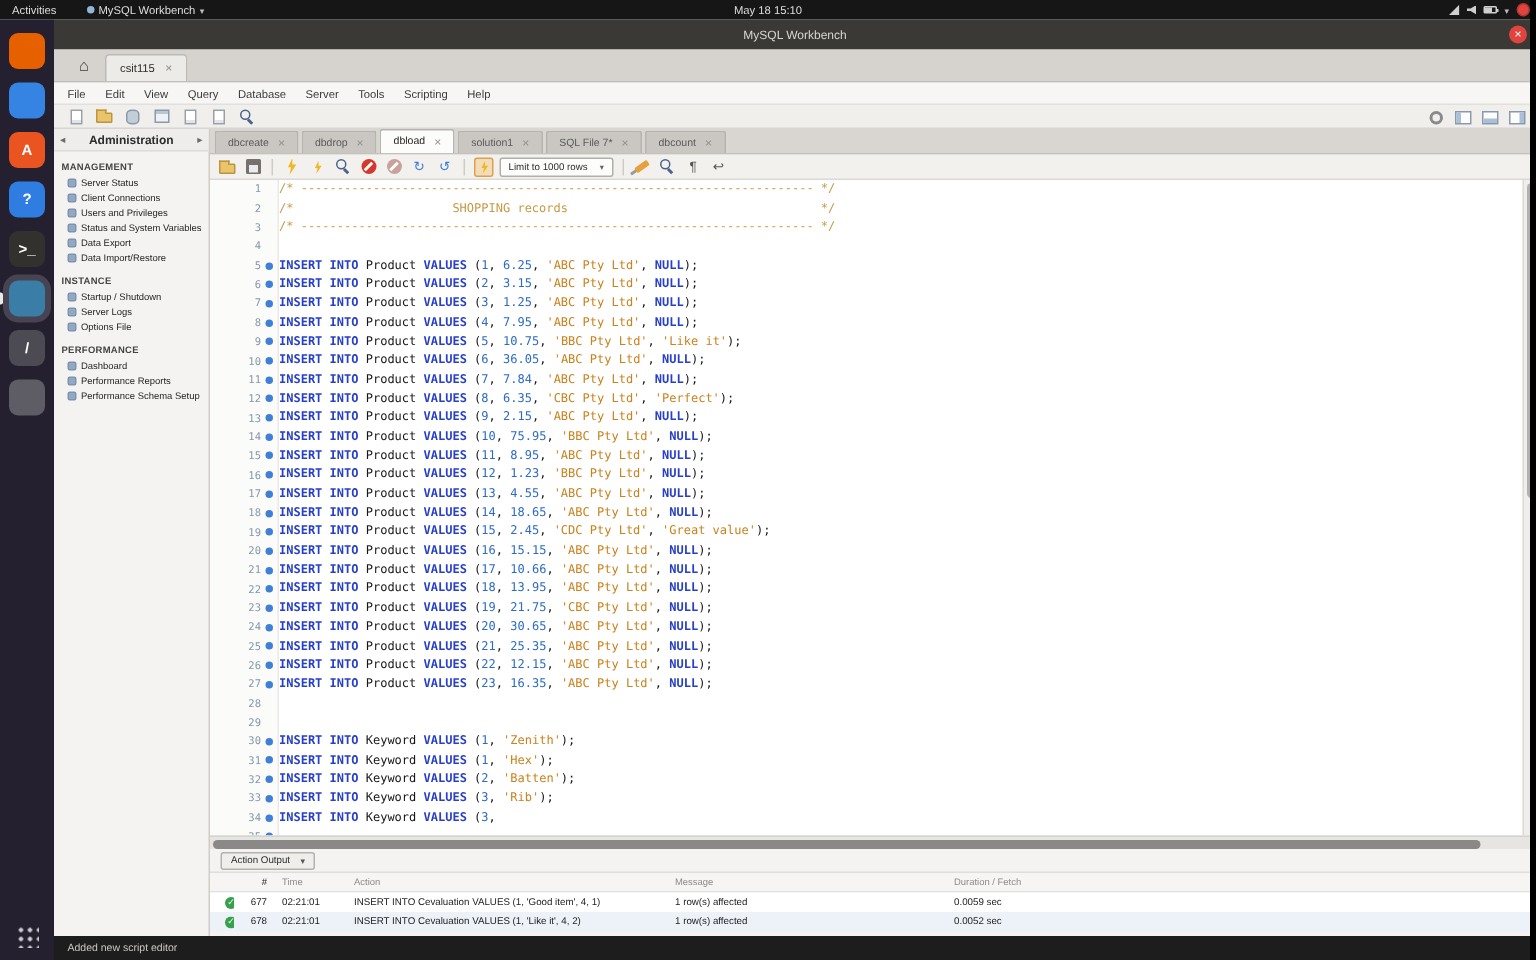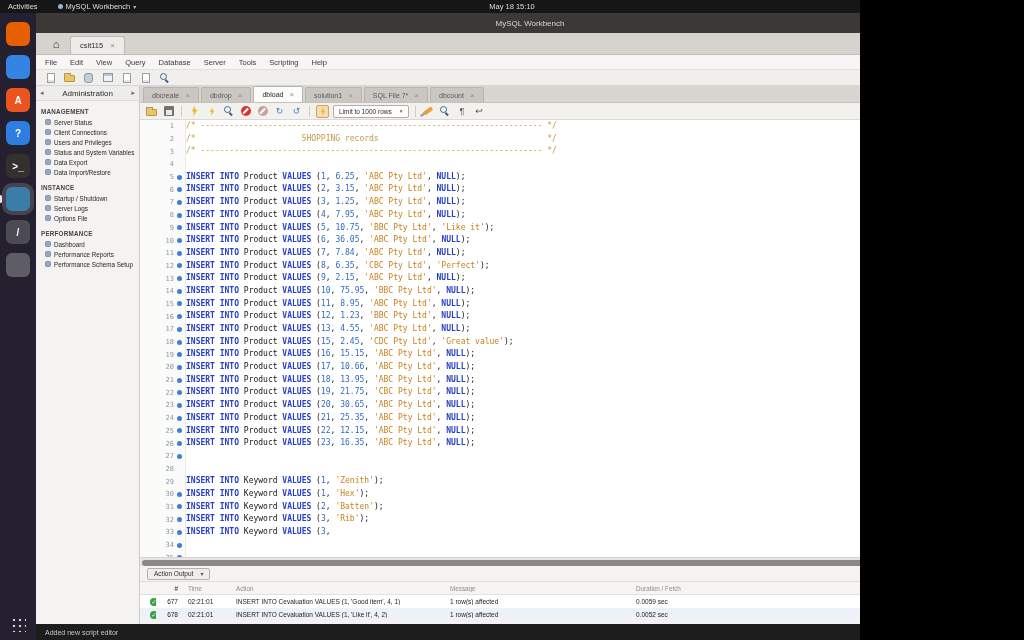--- a/index.html
+++ b/index.html
@@ -1,17 +1,17 @@
 <!DOCTYPE html>
 <html style="--keyword: #2840c8; --number: #2d6bc4; --string: #c9821e; --comment: #c59a45; --accent-blue: #3f7fd6; --success-green: #35a14b; --close-red: #e0443e;"><head>
 <meta charset="utf-8">
 <style>
   html,body{margin:0;padding:0;background:#000;}
   *{box-sizing:border-box;}
-  .app{position:relative;width:860px;height:640px;overflow:hidden;background:#e9e7e4;
+  .app{position:relative;width:1020px;height:640px;overflow:hidden;background:#e9e7e4;
        font-family:"Liberation Sans",sans-serif;-webkit-font-smoothing:antialiased;}
 
   
   .os-topbar{position:absolute;left:0;top:0;width:1024px;height:13px;background:#161616;color:#dedede;
              font-size:7.5px;display:flex;align-items:center;}
   .os-activities{margin-left:8px;}
   .os-appmenu{margin-left:20px;display:flex;align-items:center;gap:3px;}
   .os-appdot{width:5px;height:5px;border-radius:50%;background:#8fb8d8;display:inline-block;}
   .os-caret{font-size:6px;color:#bbb;}
   .os-clock{position:absolute;left:50%;transform:translateX(-50%);top:0;height:13px;display:flex;align-items:center;}
@@ -81,21 +81,21 @@
   .i-stop{position:relative;width:10px;height:10px;border-radius:50%;background:#d4392e;}
   .i-stop::after{content:'';position:absolute;left:1.4px;top:4.3px;width:7.2px;height:1.6px;background:#fff;transform:rotate(-45deg);}
   .i-stop.dim{background:#c9a29c;}
   .i-brush{width:10px;height:4px;background:#e7a13c;border-radius:1px;transform:rotate(-35deg);box-shadow:-5px 0 0 -1px #9a9a9a;}
   .glyph{font-size:9px;color:#555;line-height:1;}
   .glyph.blue{color:#3f7fd6;}
 
   
   .sidebar{position:absolute;left:36px;top:86px;width:104px;height:538px;background:#f4f3f1;border-right:1px solid #cfccc8;}
   .admin-header{height:15px;display:flex;align-items:center;justify-content:space-between;padding:0 4px;border-bottom:1px solid #dedcd8;background:#efedeb;}
-  .admin-title{font-size:8px;font-weight:normal;color:#2c2c2c;}
+  .admin-title{font-size:8px;font-weight:bold;color:#2c2c2c;}
   .hdr-arrow{font-size:7px;color:#6a6a6a;}
   .sec-title{font-size:6.3px;font-weight:bold;color:#454545;margin:7px 0 2px 5px;letter-spacing:.2px;}
   .side-item{display:flex;align-items:center;gap:3px;padding:1.5px 2px 1.5px 9px;font-size:6.3px;color:#1f1f1f;white-space:nowrap;overflow:hidden;}
   .side-ico{flex:0 0 auto;width:6px;height:6px;border-radius:1.5px;background:#93a9c3;border:1px solid #7e94ae;}
 
   
   .editor-tabs{position:absolute;left:140px;top:86px;width:884px;height:17px;background:#d9d6d2;border-bottom:1px solid #c5c2be;
                display:flex;align-items:flex-end;padding-left:3px;gap:2px;}
   .etab{height:15px;display:flex;align-items:center;gap:6px;padding:0 8px;font-size:7px;color:#5a5a5a;background:#cac7c3;
         border:1px solid #b7b4b0;border-bottom:none;border-radius:2px 2px 0 0;}
@@ -541,20 +541,21 @@
         <div class="cl"><span class="tk-k">INSERT</span> <span class="tk-k">INTO</span> Product <span class="tk-k">VALUES</span> (<span class="tk-n">4</span>, <span class="tk-n">7.95</span>, <span class="tk-s">'ABC Pty Ltd'</span>, <span class="tk-k">NULL</span>);</div>
         <div class="cl"><span class="tk-k">INSERT</span> <span class="tk-k">INTO</span> Product <span class="tk-k">VALUES</span> (<span class="tk-n">5</span>, <span class="tk-n">10.75</span>, <span class="tk-s">'BBC Pty Ltd'</span>, <span class="tk-s">'Like it'</span>);</div>
         <div class="cl"><span class="tk-k">INSERT</span> <span class="tk-k">INTO</span> Product <span class="tk-k">VALUES</span> (<span class="tk-n">6</span>, <span class="tk-n">36.05</span>, <span class="tk-s">'ABC Pty Ltd'</span>, <span class="tk-k">NULL</span>);</div>
         <div class="cl"><span class="tk-k">INSERT</span> <span class="tk-k">INTO</span> Product <span class="tk-k">VALUES</span> (<span class="tk-n">7</span>, <span class="tk-n">7.84</span>, <span class="tk-s">'ABC Pty Ltd'</span>, <span class="tk-k">NULL</span>);</div>
         <div class="cl"><span class="tk-k">INSERT</span> <span class="tk-k">INTO</span> Product <span class="tk-k">VALUES</span> (<span class="tk-n">8</span>, <span class="tk-n">6.35</span>, <span class="tk-s">'CBC Pty Ltd'</span>, <span class="tk-s">'Perfect'</span>);</div>
         <div class="cl"><span class="tk-k">INSERT</span> <span class="tk-k">INTO</span> Product <span class="tk-k">VALUES</span> (<span class="tk-n">9</span>, <span class="tk-n">2.15</span>, <span class="tk-s">'ABC Pty Ltd'</span>, <span class="tk-k">NULL</span>);</div>
         <div class="cl"><span class="tk-k">INSERT</span> <span class="tk-k">INTO</span> Product <span class="tk-k">VALUES</span> (<span class="tk-n">10</span>, <span class="tk-n">75.95</span>, <span class="tk-s">'BBC Pty Ltd'</span>, <span class="tk-k">NULL</span>);</div>
         <div class="cl"><span class="tk-k">INSERT</span> <span class="tk-k">INTO</span> Product <span class="tk-k">VALUES</span> (<span class="tk-n">11</span>, <span class="tk-n">8.95</span>, <span class="tk-s">'ABC Pty Ltd'</span>, <span class="tk-k">NULL</span>);</div>
         <div class="cl"><span class="tk-k">INSERT</span> <span class="tk-k">INTO</span> Product <span class="tk-k">VALUES</span> (<span class="tk-n">12</span>, <span class="tk-n">1.23</span>, <span class="tk-s">'BBC Pty Ltd'</span>, <span class="tk-k">NULL</span>);</div>
         <div class="cl"><span class="tk-k">INSERT</span> <span class="tk-k">INTO</span> Product <span class="tk-k">VALUES</span> (<span class="tk-n">13</span>, <span class="tk-n">4.55</span>, <span class="tk-s">'ABC Pty Ltd'</span>, <span class="tk-k">NULL</span>);</div>
+        <div class="cl"><span class="tk-k">INSERT</span> <span class="tk-k">INTO</span> Product <span class="tk-k">VALUES</span> (<span class="tk-n">14</span>, <span class="tk-n">18.65</span>, <span class="tk-s">'ABC Pty Ltd'</span>, <span class="tk-k">NULL</span>);</div>
         <div class="cl"><span class="tk-k">INSERT</span> <span class="tk-k">INTO</span> Product <span class="tk-k">VALUES</span> (<span class="tk-n">15</span>, <span class="tk-n">2.45</span>, <span class="tk-s">'CDC Pty Ltd'</span>, <span class="tk-s">'Great value'</span>);</div>
         <div class="cl"><span class="tk-k">INSERT</span> <span class="tk-k">INTO</span> Product <span class="tk-k">VALUES</span> (<span class="tk-n">16</span>, <span class="tk-n">15.15</span>, <span class="tk-s">'ABC Pty Ltd'</span>, <span class="tk-k">NULL</span>);</div>
         <div class="cl"><span class="tk-k">INSERT</span> <span class="tk-k">INTO</span> Product <span class="tk-k">VALUES</span> (<span class="tk-n">17</span>, <span class="tk-n">10.66</span>, <span class="tk-s">'ABC Pty Ltd'</span>, <span class="tk-k">NULL</span>);</div>
         <div class="cl"><span class="tk-k">INSERT</span> <span class="tk-k">INTO</span> Product <span class="tk-k">VALUES</span> (<span class="tk-n">18</span>, <span class="tk-n">13.95</span>, <span class="tk-s">'ABC Pty Ltd'</span>, <span class="tk-k">NULL</span>);</div>
         <div class="cl"><span class="tk-k">INSERT</span> <span class="tk-k">INTO</span> Product <span class="tk-k">VALUES</span> (<span class="tk-n">19</span>, <span class="tk-n">21.75</span>, <span class="tk-s">'CBC Pty Ltd'</span>, <span class="tk-k">NULL</span>);</div>
         <div class="cl"><span class="tk-k">INSERT</span> <span class="tk-k">INTO</span> Product <span class="tk-k">VALUES</span> (<span class="tk-n">20</span>, <span class="tk-n">30.65</span>, <span class="tk-s">'ABC Pty Ltd'</span>, <span class="tk-k">NULL</span>);</div>
         <div class="cl"><span class="tk-k">INSERT</span> <span class="tk-k">INTO</span> Product <span class="tk-k">VALUES</span> (<span class="tk-n">21</span>, <span class="tk-n">25.35</span>, <span class="tk-s">'ABC Pty Ltd'</span>, <span class="tk-k">NULL</span>);</div>
         <div class="cl"><span class="tk-k">INSERT</span> <span class="tk-k">INTO</span> Product <span class="tk-k">VALUES</span> (<span class="tk-n">22</span>, <span class="tk-n">12.15</span>, <span class="tk-s">'ABC Pty Ltd'</span>, <span class="tk-k">NULL</span>);</div>
         <div class="cl"><span class="tk-k">INSERT</span> <span class="tk-k">INTO</span> Product <span class="tk-k">VALUES</span> (<span class="tk-n">23</span>, <span class="tk-n">16.35</span>, <span class="tk-s">'ABC Pty Ltd'</span>, <span class="tk-k">NULL</span>);</div>
         <div class="cl">&nbsp;</div>

